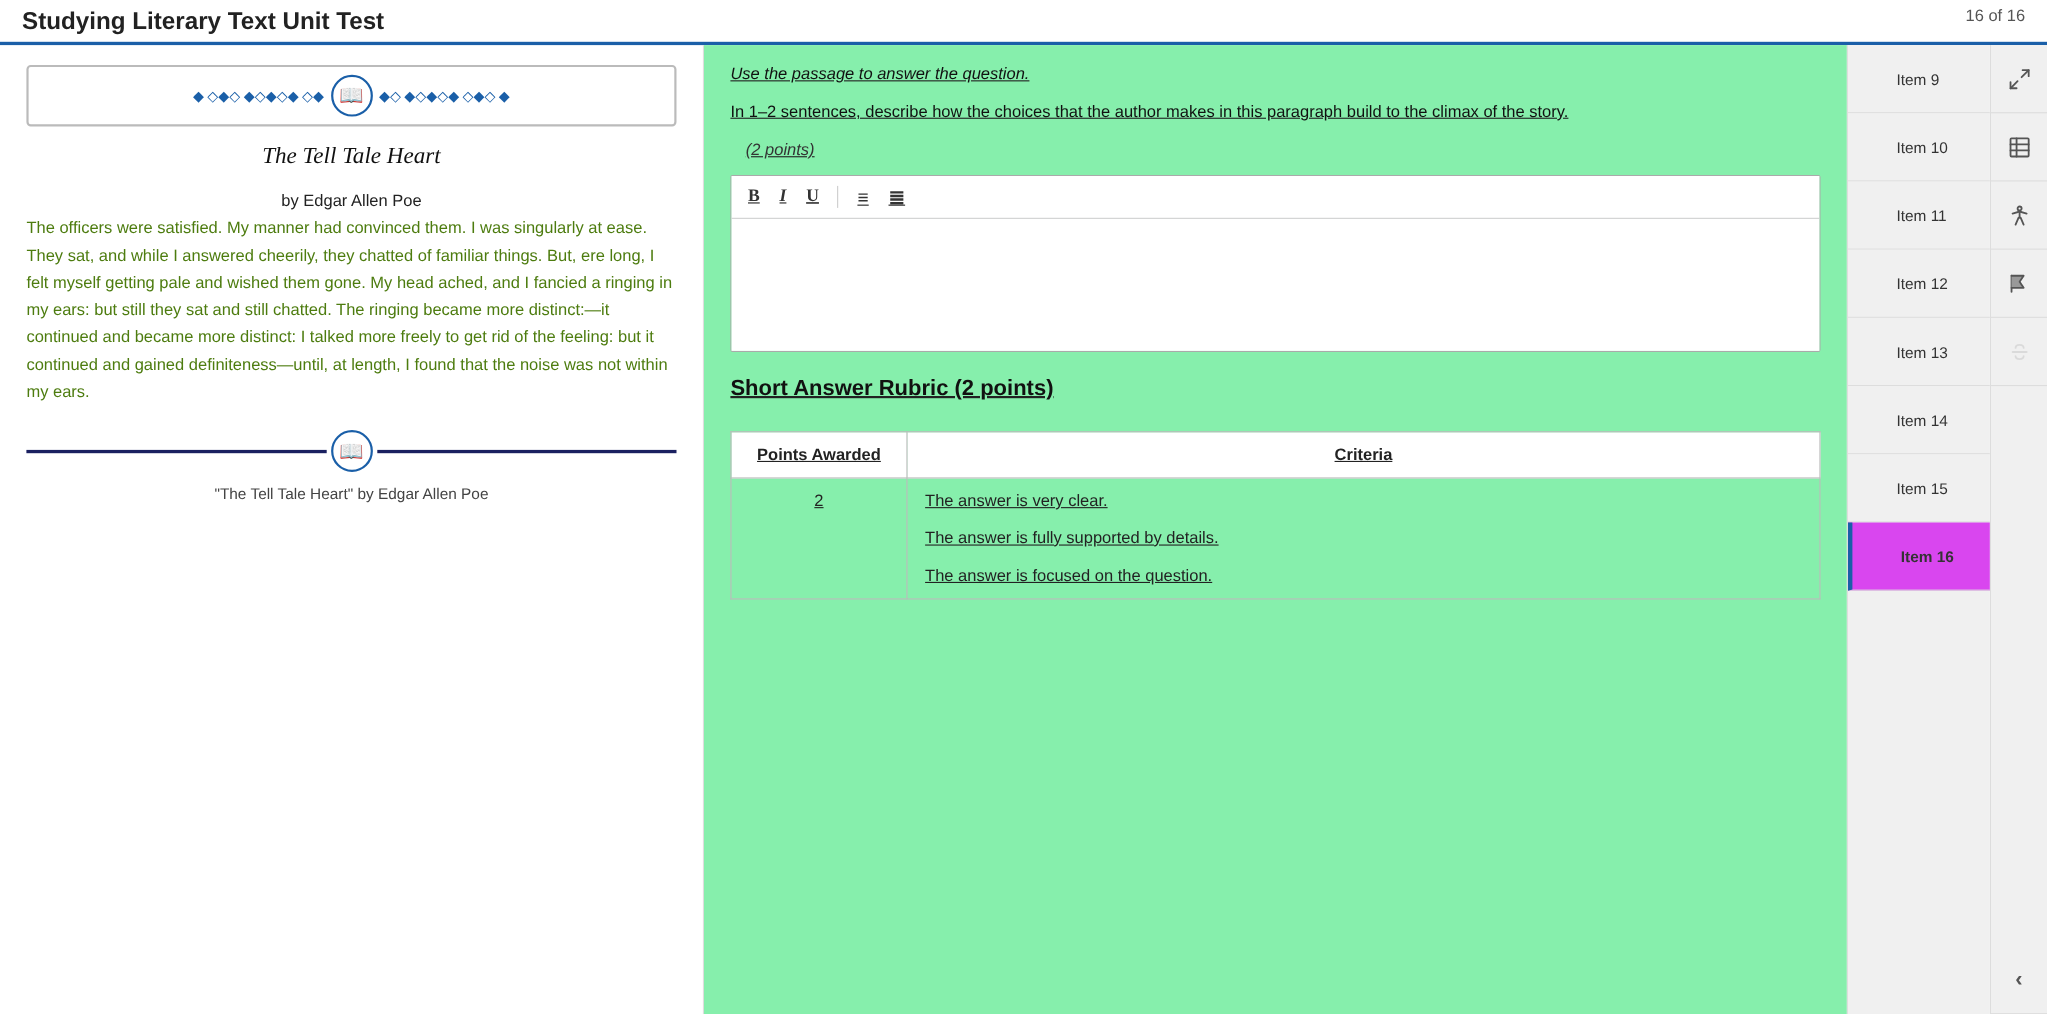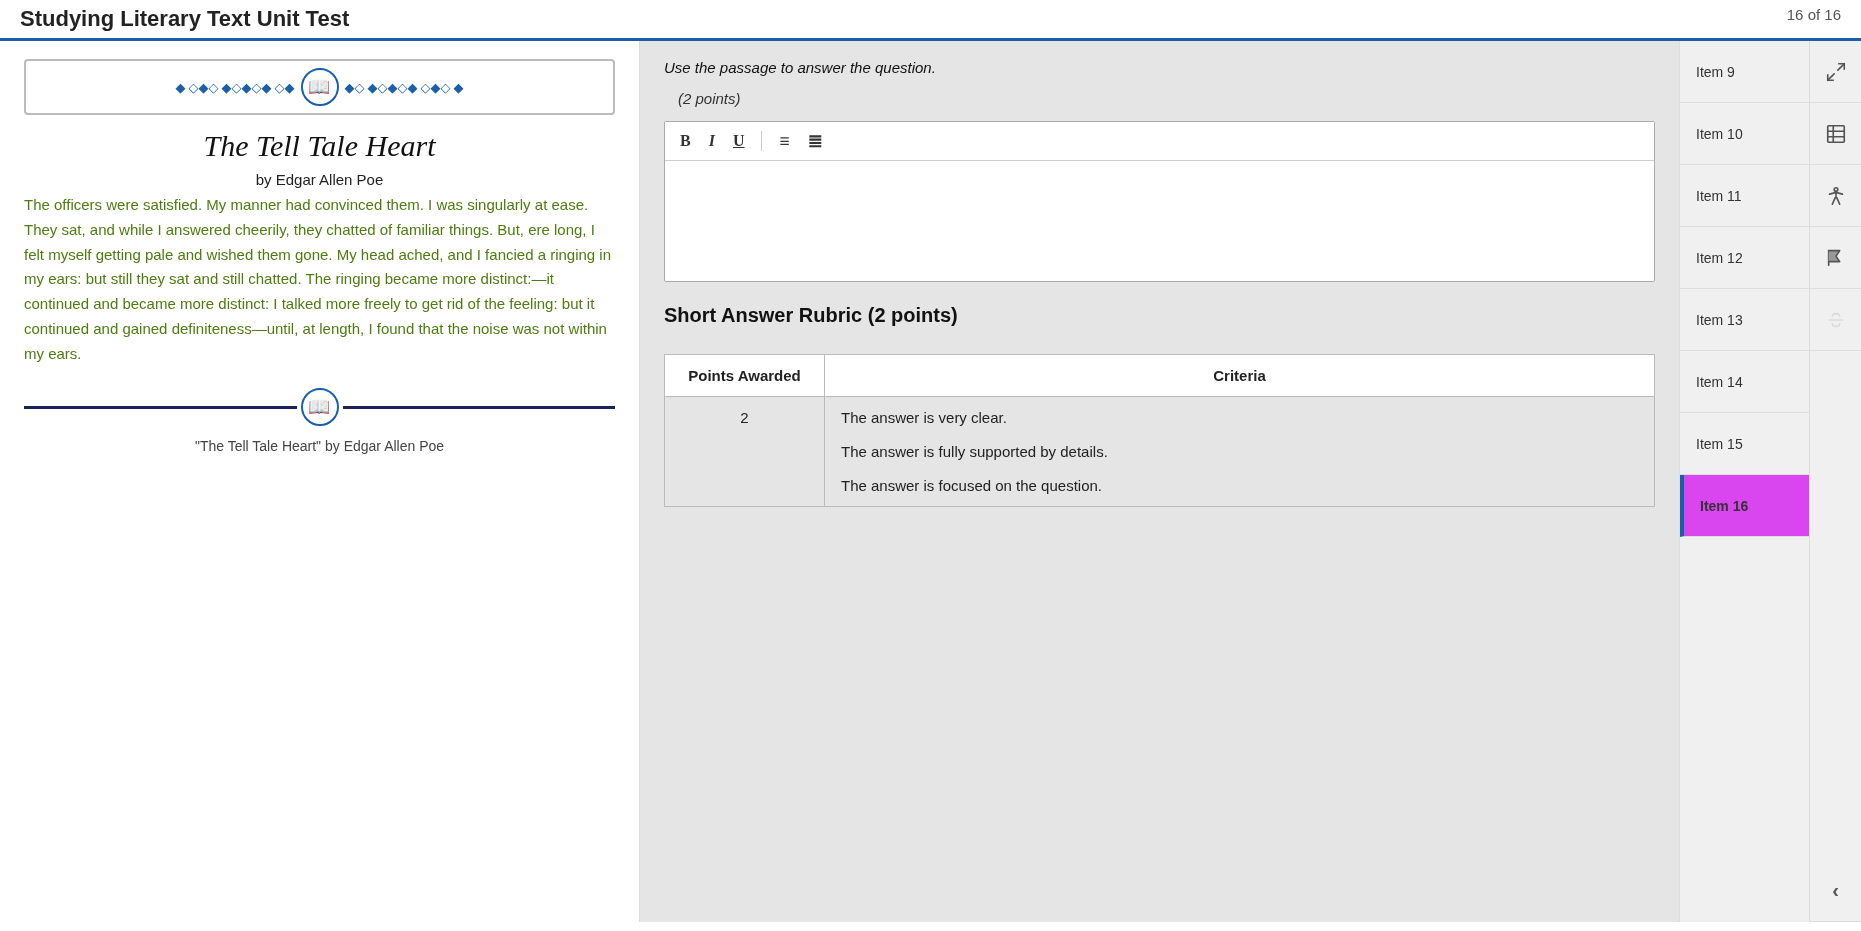--- a/index.html
+++ b/index.html
@@ -66,25 +66,25 @@
       border-radius: 50%;
       display: flex;
       align-items: center;
       justify-content: center;
       color: #1a5fa8;
       font-size: 18px;
       flex-shrink: 0;
     }
 
     .passage-title {
-      font-size: 30px;
+      font-size: 21px;
       font-style: italic;
       text-align: center;
       color: #111;
-      margin-bottom: 8px;
+      margin-bottom: 20px;
       font-family: Georgia, serif;
     }
 
     .passage-author {
       text-align: center;
       font-size: 15px;
       color: #222;
       margin-bottom: 5px;
     }
 
@@ -125,21 +125,22 @@
       text-align: center;
       font-size: 14px;
       color: #444;
     }
 
     
     .question-panel {
       flex: 1;
       overflow-y: auto;
       padding: 18px 24px 24px 24px;
-      background: #e5e5e5;
+      background: #86efac;
+      text-decoration: underline;
     }
 
     .question-instruction {
       font-style: italic;
       font-size: 15px;
       margin-bottom: 14px;
       color: #111;
     }
 
     .question-prompt {
@@ -255,20 +256,21 @@
     }
 
     .sidebar-item.active {
       background: #d946ef;
       border-left: 4px solid #1a5fa8;
       font-weight: bold;
     }
 
     .sidebar-item-label {
       flex: 1;
+      margin-left: 28px;
     }
 
     
     .icon-strip {
       width: 52px;
       min-width: 52px;
       background: #f0f0f0;
       border-left: 1px solid #ddd;
       display: flex;
       flex-direction: column;
@@ -346,20 +348,21 @@
       <div class="divider-line"></div>
     </div>
 
     <div class="passage-caption">"The Tell Tale Heart" by Edgar Allen Poe</div>
   </div>
 
   <div class="right-panel" style="flex:1; overflow:hidden;">
 
     <div class="question-panel">
       <div class="question-instruction">Use the passage to answer the question.</div>
+      <div class="question-prompt">In 1–2 sentences, describe how the choices that the author makes in this paragraph build to the climax of the story.</div>
       <div class="question-points">(2 points)</div>
 
       <div class="text-editor">
         <div class="editor-toolbar">
           <button class="toolbar-btn">B</button>
           <button class="toolbar-btn" style="font-style:italic;">I</button>
           <button class="toolbar-btn" style="text-decoration:underline;">U</button>
           <div class="toolbar-separator"></div>
           <button class="toolbar-btn" style="font-size:18px;">≡</button>
           <button class="toolbar-btn" style="font-size:18px;">≣</button>

